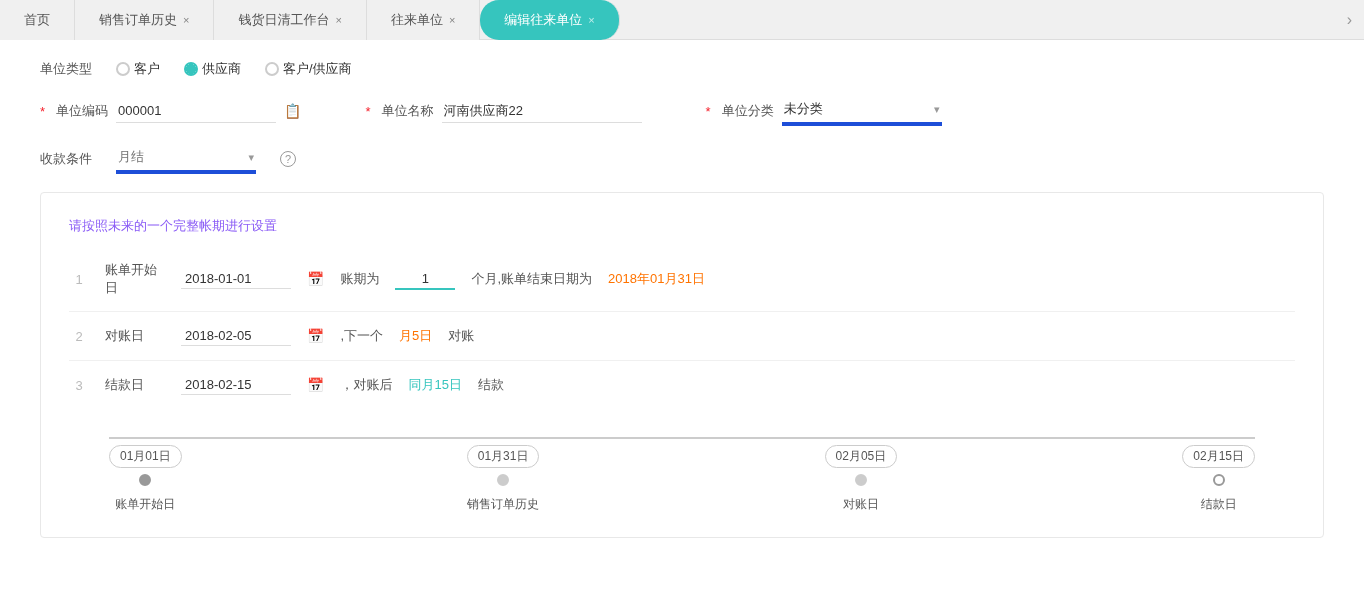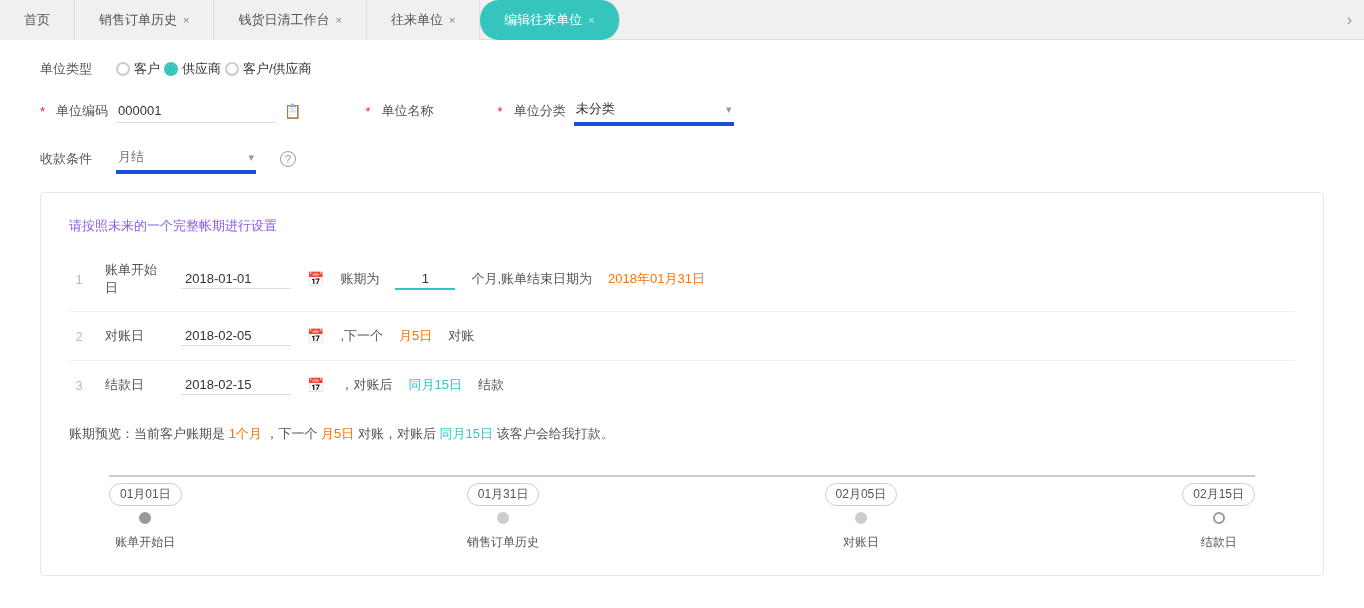--- a/index.html
+++ b/index.html
@@ -63,21 +63,21 @@
     .form-label {
       color: #555;
       white-space: nowrap;
     }
     .required-star {
       color: #f5222d;
       margin-right: 3px;
     }
     .radio-group {
       display: flex;
-      gap: 4px;
+      gap: 24px;
       align-items: center;
     }
     .radio-item {
       display: flex;
       align-items: center;
       gap: 4px;
       cursor: pointer;
     }
     .radio-circle {
       width: 14px;
@@ -311,20 +311,21 @@
   <div class="form-row">
     <div class="field-group">
       <span class="required-star">*</span>
       <span class="form-label">单位编码</span>
       <input type="text" class="text-input" value="000001" style="">
       <span class="calendar-icon">📋</span>
     </div>
     <div class="field-group" style="margin-left: 40px;">
       <span class="required-star">*</span>
       <span class="form-label">单位名称</span>
+      <input type="text" class="text-input" style="width: 200px;" value="河南供应商22">
     </div>
     <div class="field-group" style="margin-left: 40px;">
       <span class="required-star">*</span>
       <span class="form-label">单位分类</span>
       <div class="select-wrapper" style="width:160px; justify-content: space-between;">
         <span>未分类</span>
         <span class="chevron-down">▾</span>
       </div>
     </div>
   </div>
@@ -370,29 +371,20 @@
         <input type="text" class="period-date-input" value="2018-02-15" style="">
         <span class="calendar-icon">📅</span>
         <span class="row-desc">，对账后</span>
         <span class="highlight-teal">同月15日</span>
         <span class="row-desc">结款</span>
       </div>
 
     </div>
 
     <div class="preview-section">
-      <div class="preview-text">
-        <span>账期预览：当前客户账期是</span>
-        <span class="highlight-orange">1个月</span>
-        <span>，下一个</span>
-        <span class="highlight-orange">月5日</span>
-        <span>对账，对账后</span>
-        <span class="highlight-teal">同月15日</span>
-        <span>该客户会给我打款。</span>
-      </div>
 
       <div class="timeline-wrapper">
         <div class="timeline-line"></div>
         <div class="timeline-points">
           <div class="timeline-point">
             <div class="point-badge">01月01日</div>
             <div class="point-dot start"></div>
             <div class="point-label">账单开始日</div>
           </div>
           <div class="timeline-point">

